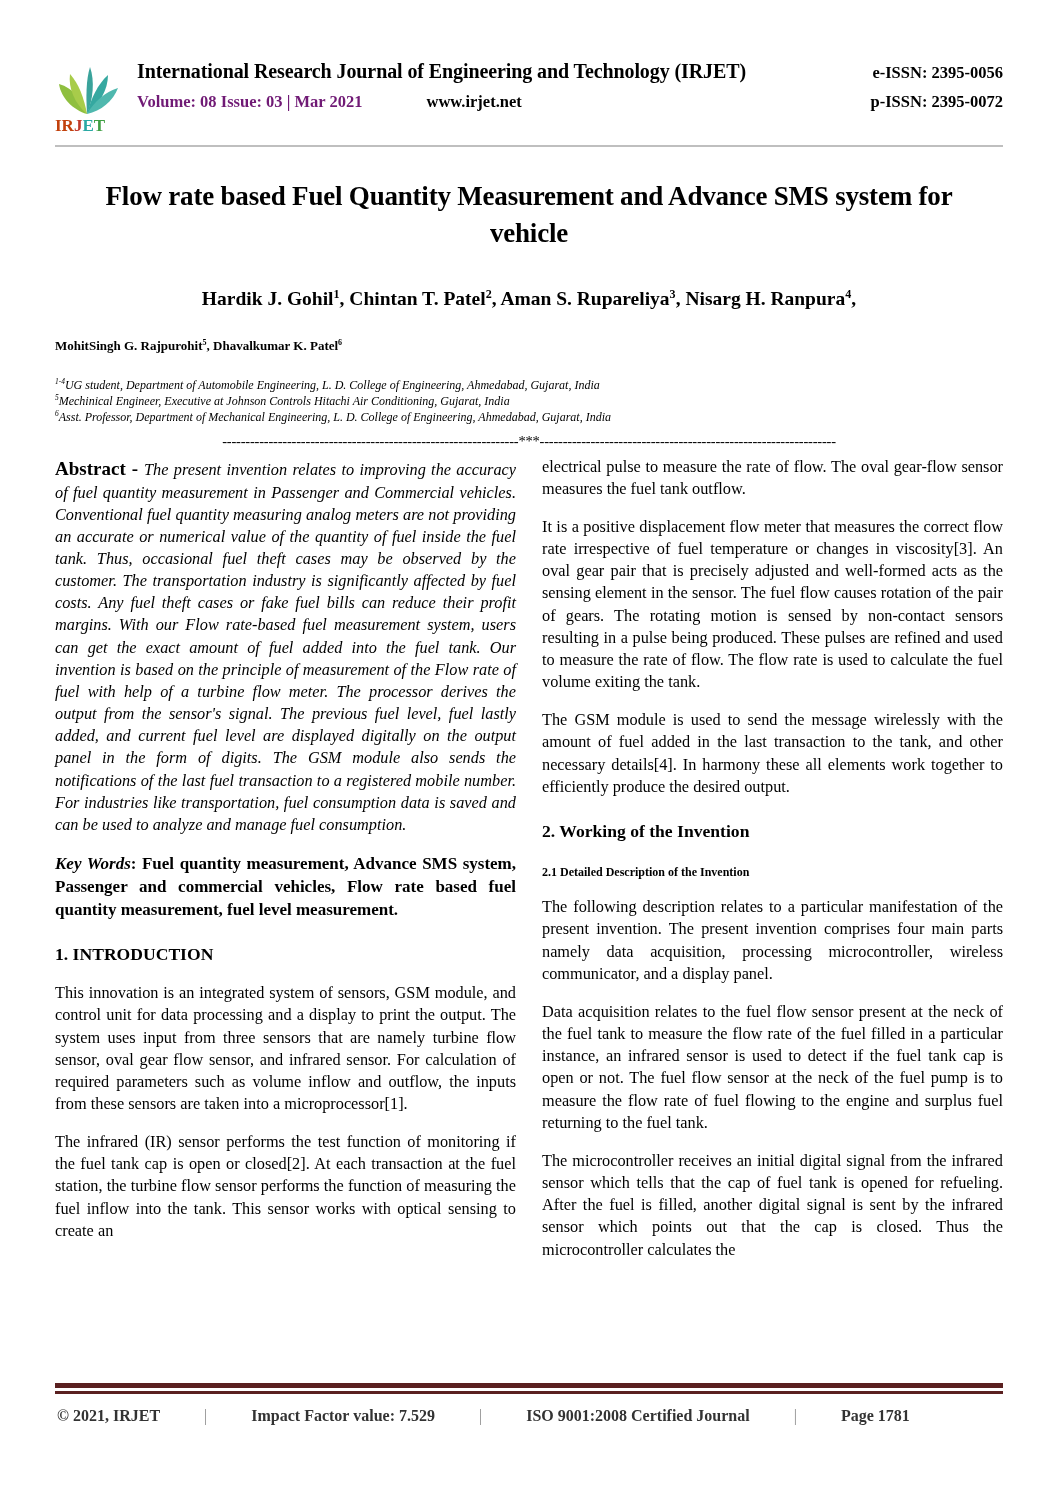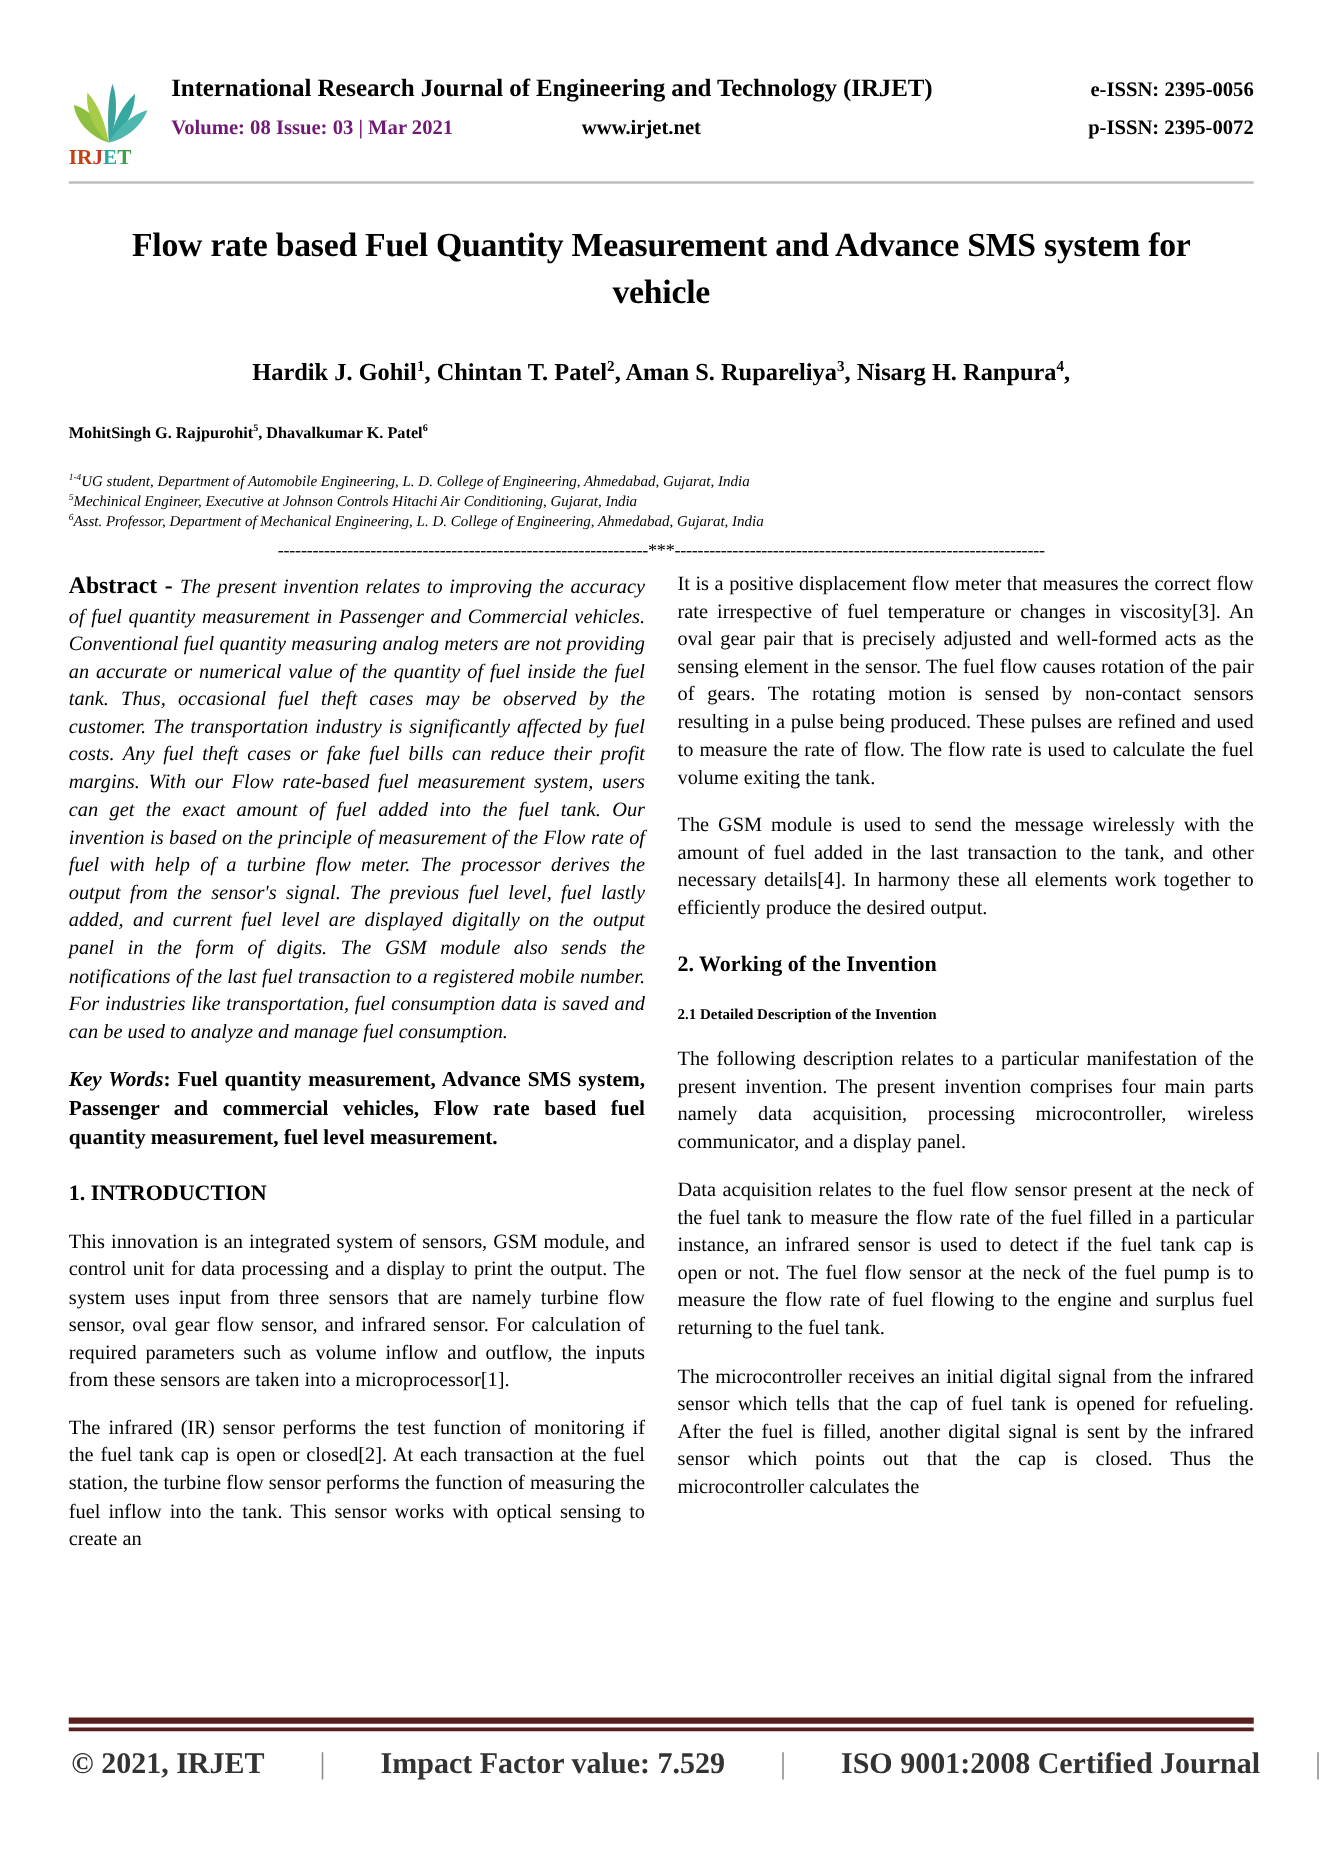--- a/index.html
+++ b/index.html
@@ -86,21 +86,21 @@
     font-size: 16.5px;
     font-weight: bold;
     color: #701a75;
     white-space: nowrap;
   }
   .site-url {
     font-size: 16.5px;
     font-weight: bold;
     color: #000;
     white-space: nowrap;
-    margin-left: 103px;
+    margin-left: 64px;
     margin-right: auto;
     text-align: right;
   }
   .header-rule {
     margin-top: 11px;
     border-top: 2px solid #bfbfbf;
     height: 0;
   }
 
   
@@ -216,21 +216,21 @@
   }
   .footer-rule-bot {
     margin-top: 3px;
     border-top: 3px solid #5a2020;
     height: 0;
   }
   .footer-text {
     margin-top: 13px;
     display: flex;
     align-items: flex-end;
-    font-size: 24px;
+    font-size: 16px;
     font-weight: bold;
     color: #333333;
     white-space: nowrap;
   }
   .footer-text .fsep {
     color: #8a8a8a;
     font-weight: normal;
   }
   .f-copy { margin-left: 2px; }
   .f-1 { margin: 0 44px; }
@@ -299,20 +299,21 @@
 
       <p class="keywords"><span class="kw-lead">Key Words</span><span>: Fuel quantity measurement, Advance SMS system, Passenger and commercial vehicles, Flow rate based fuel quantity measurement, fuel level measurement.</span></p>
 
       <h2 class="section">1. INTRODUCTION</h2>
 
       <p class="body">This innovation is an integrated system of sensors, GSM module, and control unit for data processing and a display to print the output. The system uses input from three sensors that are namely turbine flow sensor, oval gear flow sensor, and infrared sensor. For calculation of required parameters such as volume inflow and outflow, the inputs from these sensors are taken into a microprocessor[1].</p>
       <p class="body">The infrared (IR) sensor performs the test function of monitoring if the fuel tank cap is open or closed[2]. At each transaction at the fuel station, the turbine flow sensor performs the function of measuring the fuel inflow into the tank. This sensor works with optical sensing to create an</p>
     </div>
 
     <div class="col">
+      <p class="body">electrical pulse to measure the rate of flow. The oval gear-flow sensor measures the fuel tank outflow.</p>
       <p class="body">It is a positive displacement flow meter that measures the correct flow rate irrespective of fuel temperature or changes in viscosity[3]. An oval gear pair that is precisely adjusted and well-formed acts as the sensing element in the sensor. The fuel flow causes rotation of the pair of gears. The rotating motion is sensed by non-contact sensors resulting in a pulse being produced. These pulses are refined and used to measure the rate of flow. The flow rate is used to calculate the fuel volume exiting the tank.</p>
       <p class="body">The GSM module is used to send the message wirelessly with the amount of fuel added in the last transaction to the tank, and other necessary details[4]. In harmony these all elements work together to efficiently produce the desired output.</p>
 
       <h2 class="section">2. Working of the Invention</h2>
       <h3 class="subsection">2.1 Detailed Description of the Invention</h3>
 
       <p class="body">The following description relates to a particular manifestation of the present invention. The present invention comprises four main parts namely data acquisition, processing microcontroller, wireless communicator, and a display panel.</p>
       <p class="body">Data acquisition relates to the fuel flow sensor present at the neck of the fuel tank to measure the flow rate of the fuel filled in a particular instance, an infrared sensor is used to detect if the fuel tank cap is open or not. The fuel flow sensor at the neck of the fuel pump is to measure the flow rate of fuel flowing to the engine and surplus fuel returning to the fuel tank.</p>
       <p class="body">The microcontroller receives an initial digital signal from the infrared sensor which tells that the cap of fuel tank is opened for refueling. After the fuel is filled, another digital signal is sent by the infrared sensor which points out that the cap is closed. Thus the microcontroller calculates the</p>
     </div>

